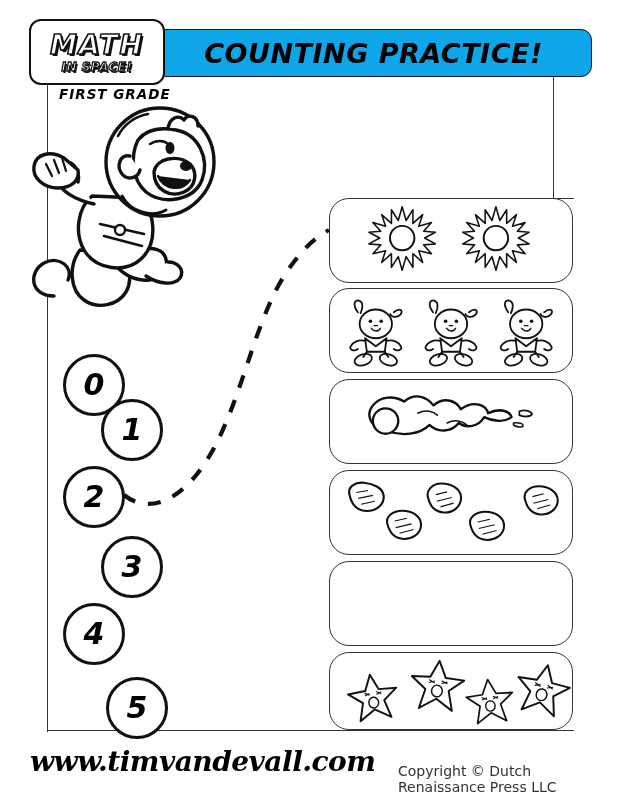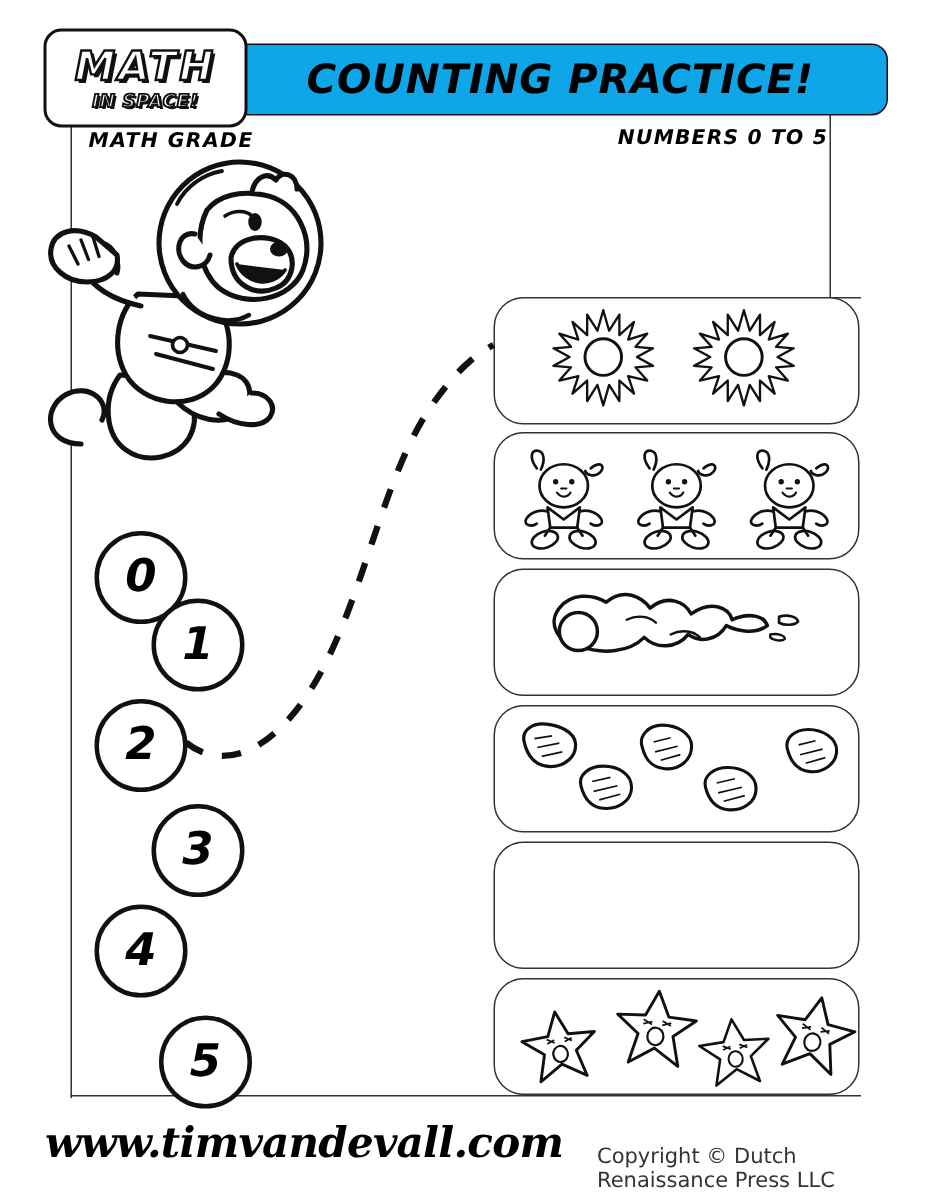--- a/index.html
+++ b/index.html
@@ -115,22 +115,21 @@
 
   <div class="title-bar">
     <div class="title-text">COUNTING PRACTICE!</div>
   </div>
 
   <div class="frame-left"></div>
   <div class="frame-bottom"></div>
   <div class="frame-right"></div>
   <div class="frame-right2"></div>
 
-  <div class="grade">MATH GRADE</div>
-  <div class="numbers-label">NUMBERS 0 TO 5</div>
+  <div class="grade">FIRST GRADE</div>
 
   <div class="monkey">
     <svg viewBox="0 0 220 230" xmlns="http://www.w3.org/2000/svg">
       <g fill="#fff" stroke="#111" stroke-width="3.4" stroke-linejoin="round" stroke-linecap="round">
 
         <path d="M36 196 C12 196 10 172 26 163 C42 155 56 168 50 180"></path>
 
         <path d="M62 150 C50 166 52 190 66 200 C80 210 100 205 108 192 C116 178 110 160 96 152 Z"></path>
         <path d="M100 168 C112 180 130 184 142 176 C152 168 150 154 140 150 C128 145 112 152 106 160 Z"></path>
 

